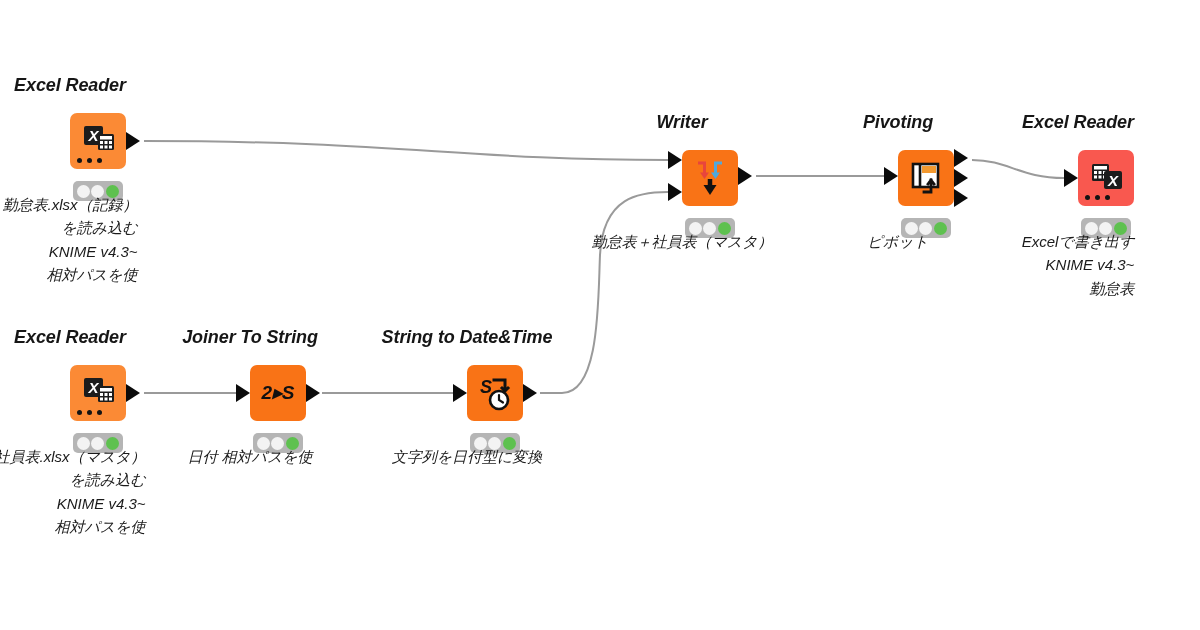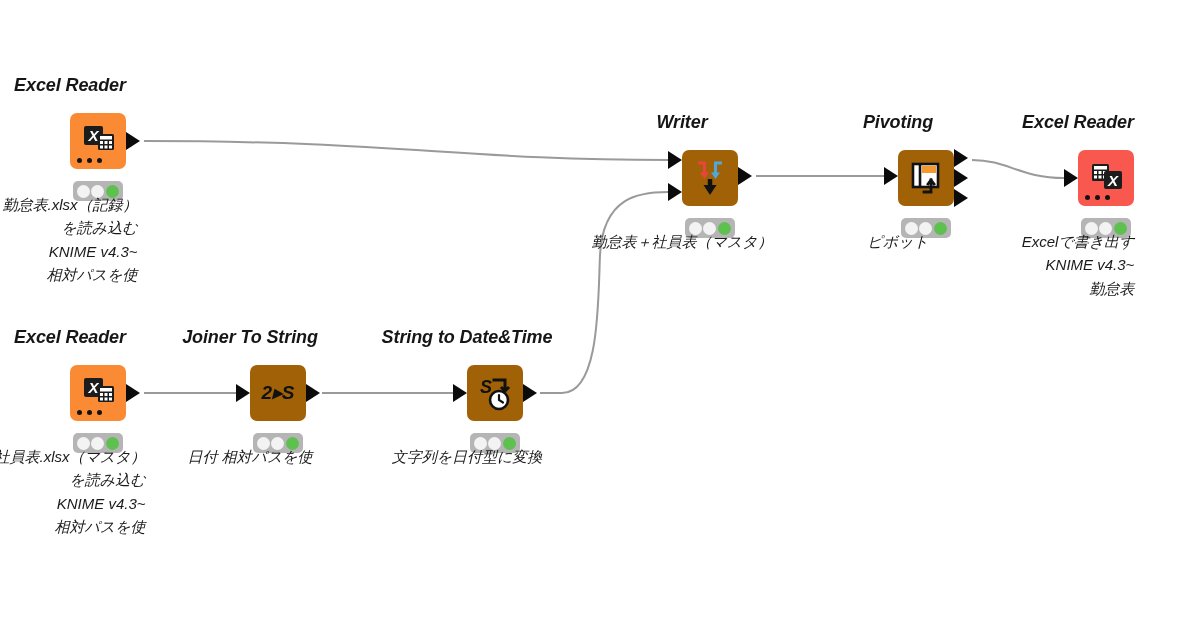--- a/index.html
+++ b/index.html
@@ -55,21 +55,21 @@
   .node-body {
     position: absolute;
     left: 0;
     top: 0;
     width: 56px;
     height: 56px;
     border-radius: 7px;
     box-sizing: border-box;
   }
   .node-body.orange { background: #fb8a35; }
-  .node-body.yellow { background: #a16207; }
+  .node-body.yellow { background: #f97316; }
   .node-body.red    { background: #f9584f; }
 
   
   .cfg-dots {
     position: absolute;
     left: 7px;
     bottom: 6px;
     display: flex;
     gap: 5px;
   }

